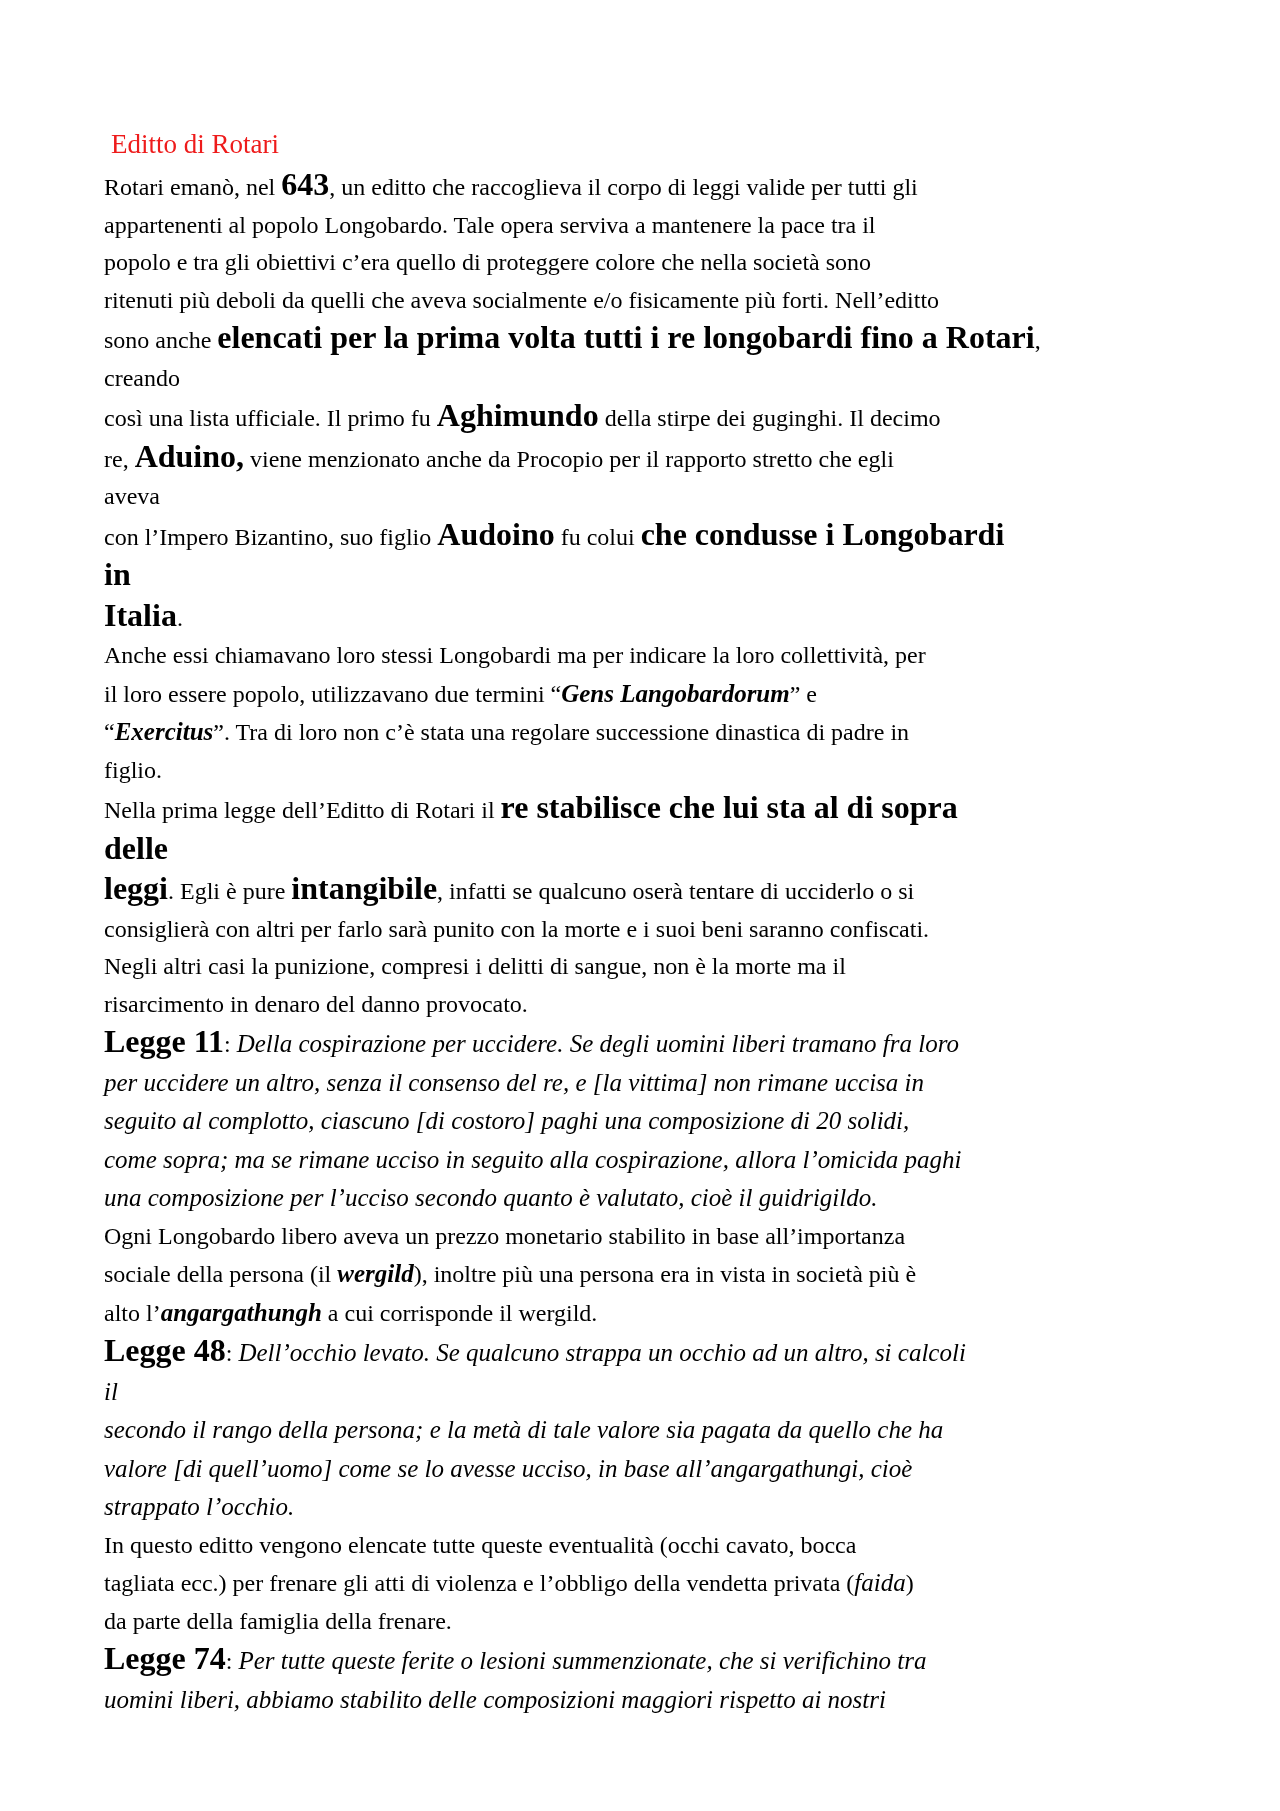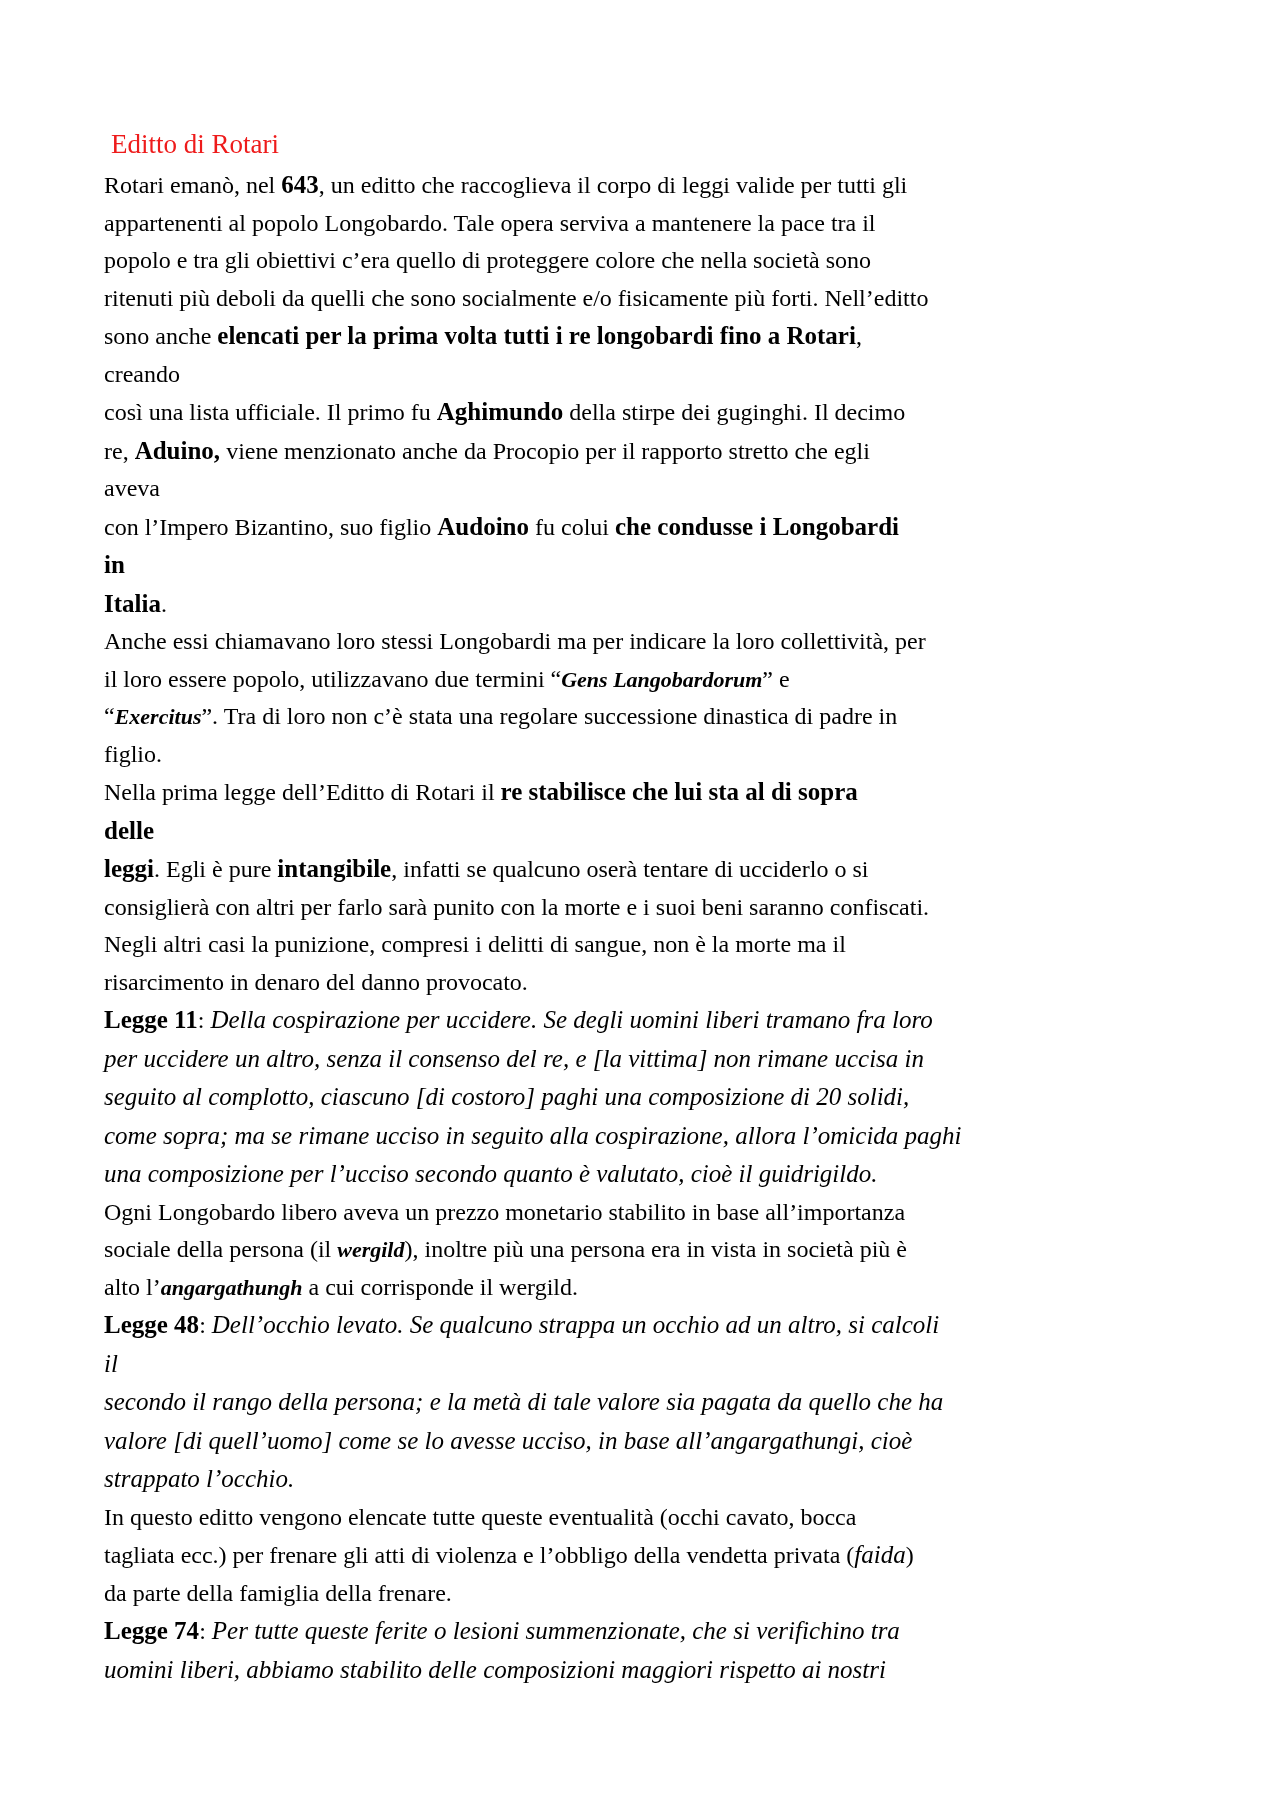--- a/index.html
+++ b/index.html
@@ -23,34 +23,34 @@
     line-height: 44px;
     margin-left: 7px;
     white-space: nowrap;
   }
   .doc-lines .line {
     line-height: 37.5px;
     white-space: nowrap;
     font-size: 24px;
   }
   .run-r  { font-weight: normal; font-style: normal; margin-top: 44px; }
-  .run-b  { font-weight: bold;   font-style: normal; font-size: 25px; }
+  .run-b  { font-weight: bold;   font-style: normal; font-size: 32px; }
   .run-i  { font-weight: normal; font-style: italic; font-size: 25px; }
-  .run-bi { font-weight: bold;   font-style: italic; font-size: 22px; }
+  .run-bi { font-weight: bold;   font-style: italic; font-size: 25px; }
 </style>
 </head>
 <body>
 
 <div class="page">
   <div class="doc-title" style="color: rgb(238, 27, 27);">Editto di Rotari</div>
   <div class="doc-lines">
       <div class="line"><span class="run-r">Rotari emanò, nel </span><span class="run-b">643</span><span class="run-r">, un editto che raccoglieva il corpo di leggi valide per tutti gli</span></div>
       <div class="line"><span class="run-r">appartenenti al popolo Longobardo. Tale opera serviva a mantenere la pace tra il</span></div>
       <div class="line"><span class="run-r">popolo e tra gli obiettivi c’era quello di proteggere colore che nella società sono</span></div>
-      <div class="line"><span class="run-r">ritenuti più deboli da quelli che sono socialmente e/o fisicamente più forti. Nell’editto</span></div>
+      <div class="line"><span class="run-r">ritenuti più deboli da quelli che aveva socialmente e/o fisicamente più forti. Nell’editto</span></div>
       <div class="line"><span class="run-r">sono anche </span><span class="run-b">elencati per la prima volta tutti i re longobardi fino a Rotari</span><span class="run-r">,</span></div>
       <div class="line"><span class="run-r">creando</span></div>
       <div class="line"><span class="run-r">così una lista ufficiale. Il primo fu </span><span class="run-b">Aghimundo</span><span class="run-r"> della stirpe dei guginghi. Il decimo</span></div>
       <div class="line"><span class="run-r">re, </span><span class="run-b">Aduino,</span><span class="run-r"> viene menzionato anche da Procopio per il rapporto stretto che egli</span></div>
       <div class="line"><span class="run-r">aveva</span></div>
       <div class="line"><span class="run-r">con l’Impero Bizantino, suo figlio </span><span class="run-b">Audoino</span><span class="run-r"> fu colui </span><span class="run-b">che condusse i Longobardi</span></div>
       <div class="line"><span class="run-b">in</span></div>
       <div class="line"><span class="run-b">Italia</span><span class="run-r">.</span></div>
       <div class="line"><span class="run-r">Anche essi chiamavano loro stessi Longobardi ma per indicare la loro collettività, per</span></div>
       <div class="line"><span class="run-r">il loro essere popolo, utilizzavano due termini “</span><span class="run-bi">Gens Langobardorum</span><span class="run-r">” e</span></div>

